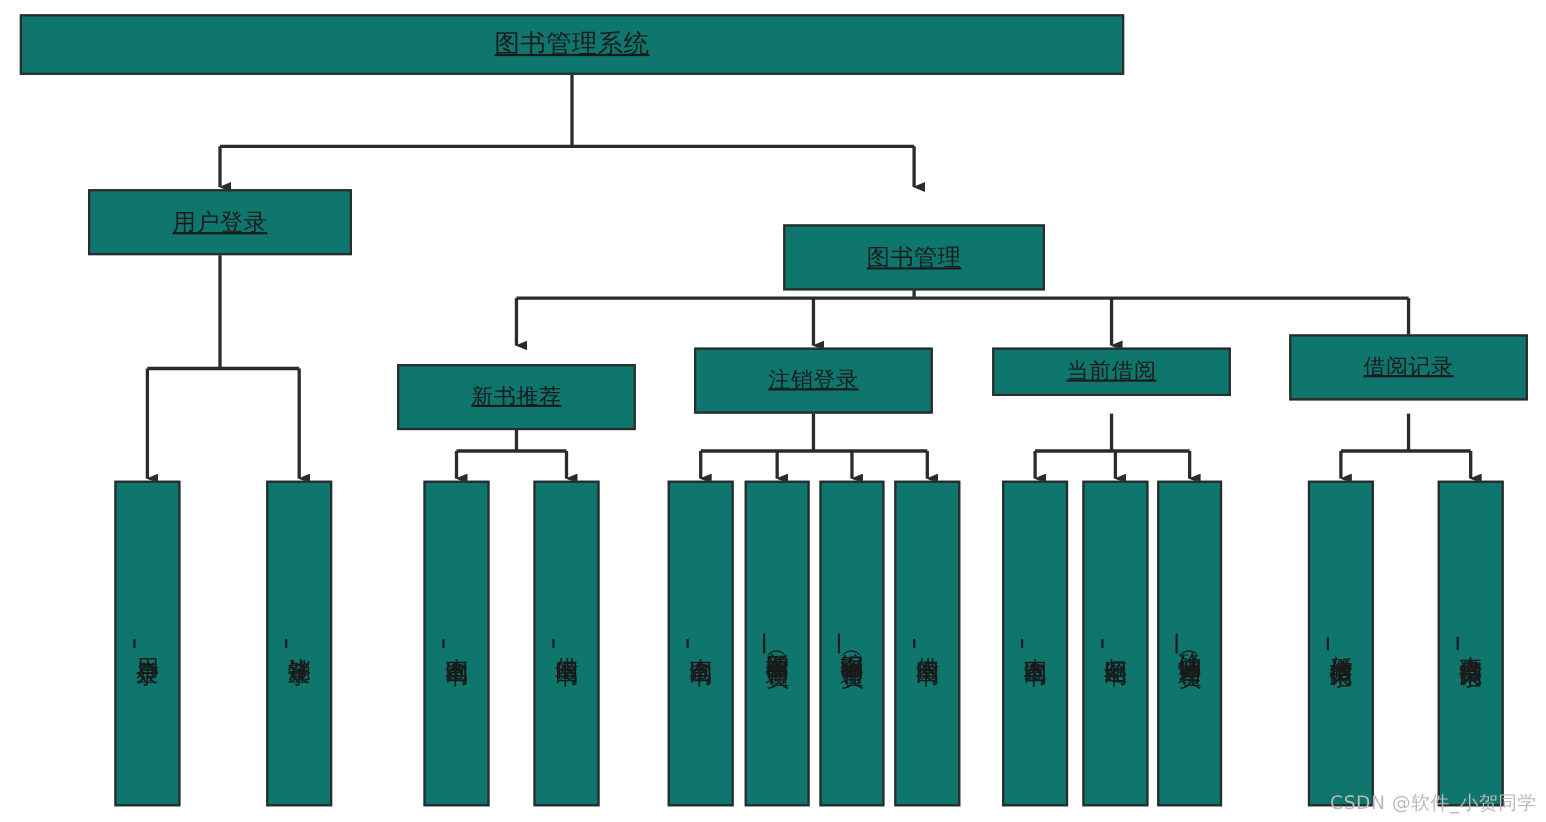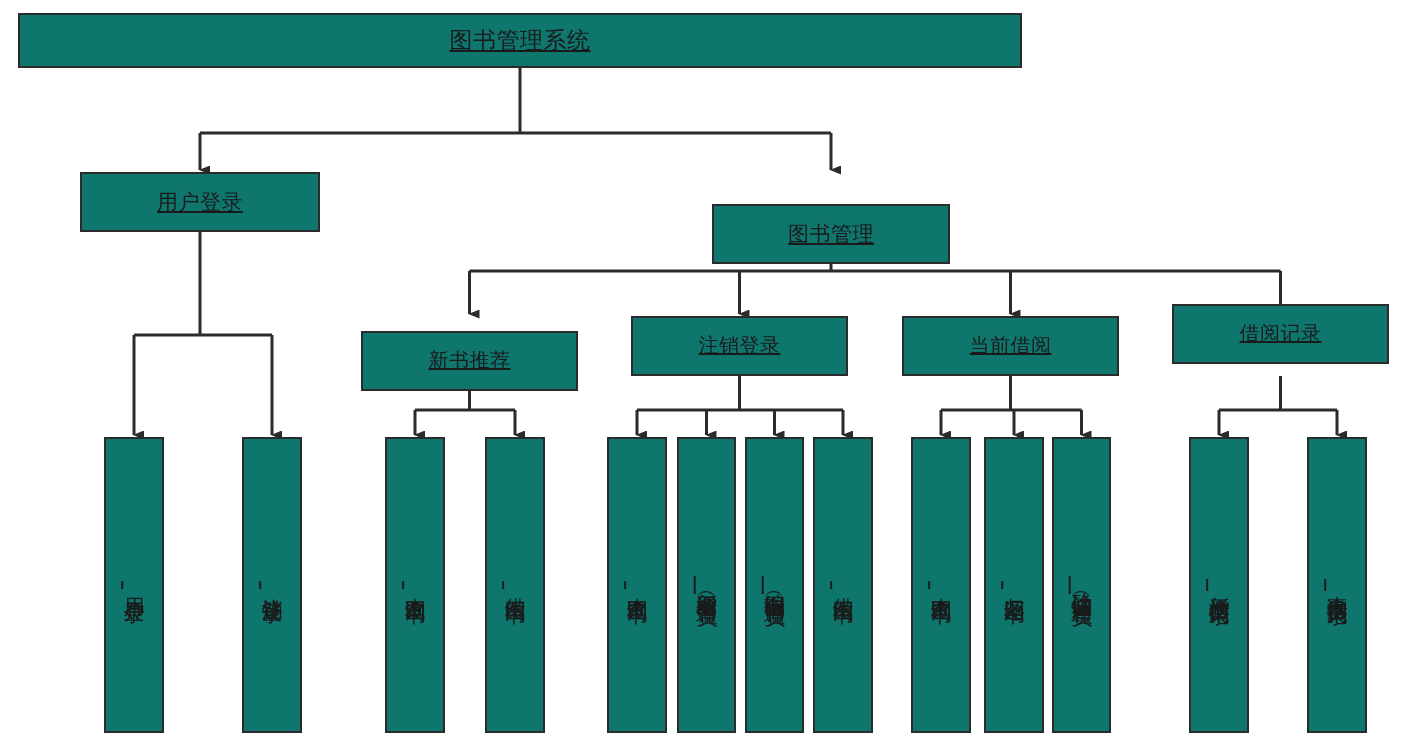--- a/index.html
+++ b/index.html
@@ -136,21 +136,21 @@
       </div>
       <div class="node-box node-l1" style="left: 712px; top: 172px; width: 238px; height: 60px; margin-top: 32px;">
         <span class="node-label">图书管理</span>
       </div>
       <div class="node-box node-l2" style="left: 361px; top: 331px; width: 217px; height: 60px;">
         <span class="node-label">新书推荐</span>
       </div>
       <div class="node-box node-l2" style="left: 631px; top: 316px; width: 217px; height: 60px;">
         <span class="node-label">注销登录</span>
       </div>
-      <div class="node-box node-l2" style="left: 902px; top: 316px; width: 217px; height: 60px;">
+      <div class="node-box node-l2" style="left: 902px; top: 316px; width: 217px; height: 44px;">
         <span class="node-label">当前借阅</span>
       </div>
       <div class="node-box node-l2" style="left: 1172px; top: 304px; width: 217px; height: 60px;">
         <span class="node-label">借阅记录</span>
       </div>
       <div class="node-box node-l3 node-leaf" style="left: 104px; top: 437px; width: 60px; height: 296px;">
         <span class="node-label">用户登录</span>
       </div>
       <div class="node-box node-l3 node-leaf" style="left: 242px; top: 437px; width: 60px; height: 296px;">
         <span class="node-label">注销登录</span>
@@ -183,13 +183,14 @@
         <span class="node-label">确认归还（管理员）</span>
       </div>
       <div class="node-box node-l3 node-leaf" style="left: 1189px; top: 437px; width: 60px; height: 296px;">
         <span class="node-label">新增借阅记录</span>
       </div>
       <div class="node-box node-l3 node-leaf" style="left: 1307px; top: 437px; width: 60px; height: 296px;">
         <span class="node-label">查询借阅记录</span>
       </div>
     </div>
 
+  <div id="watermark">CSDN @软件_小贺同学</div>
 </div>
 
 </body></html>

